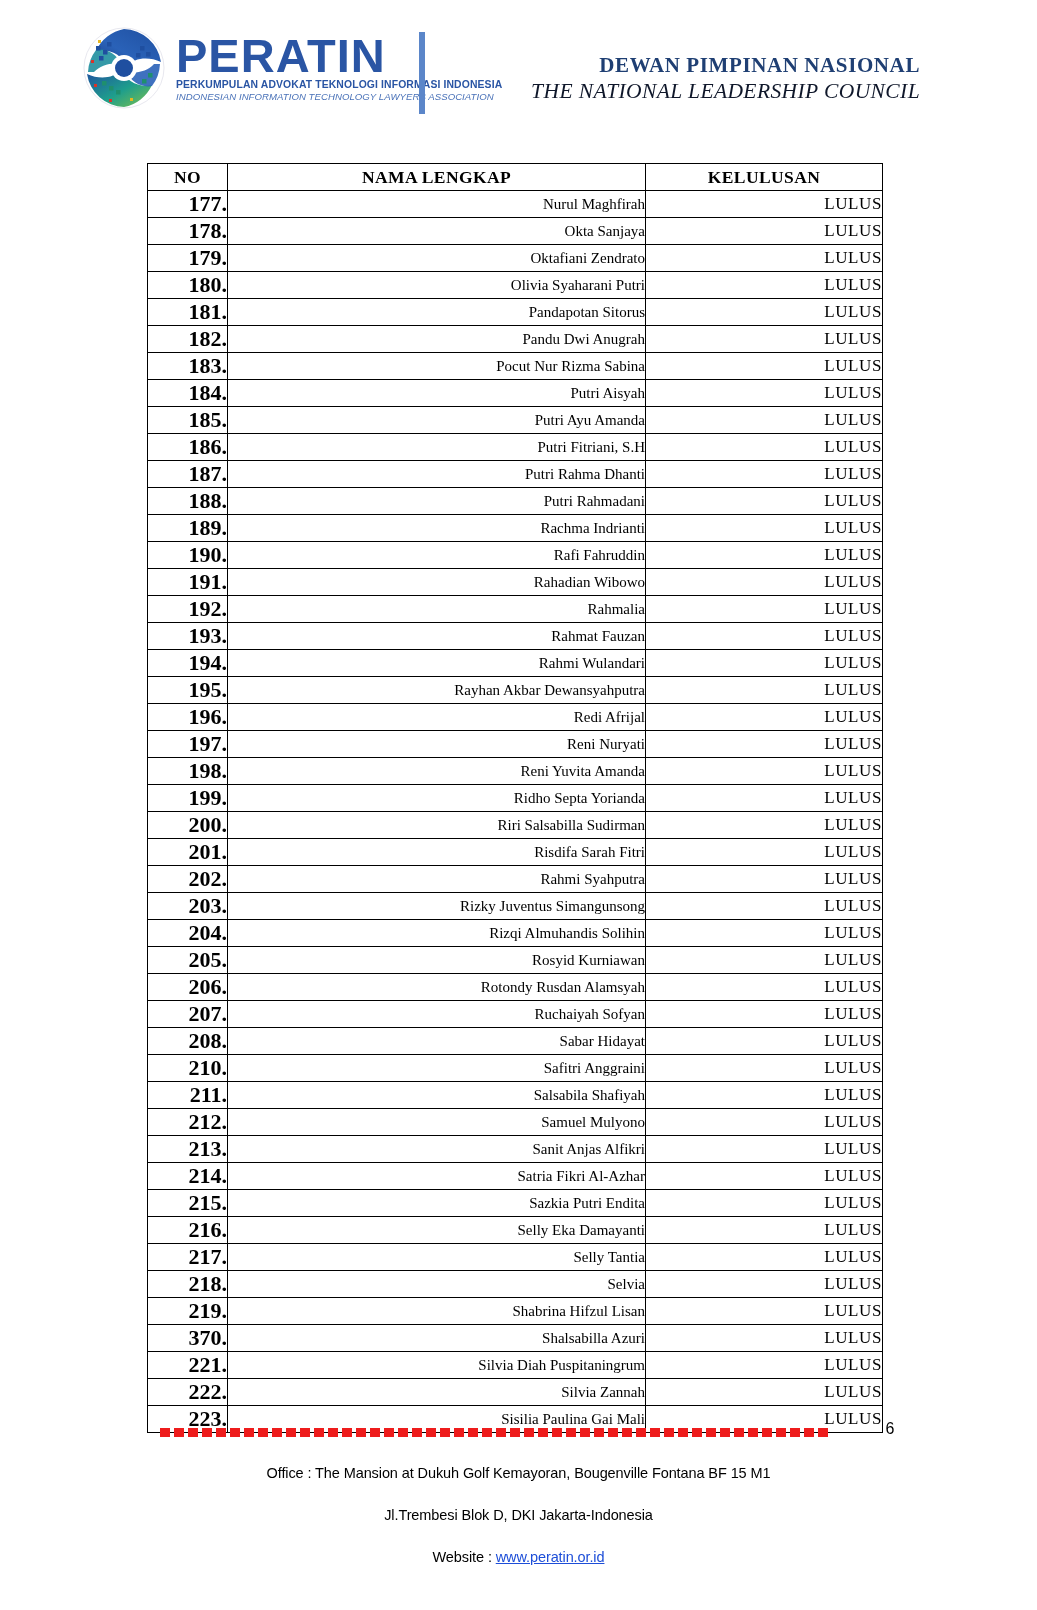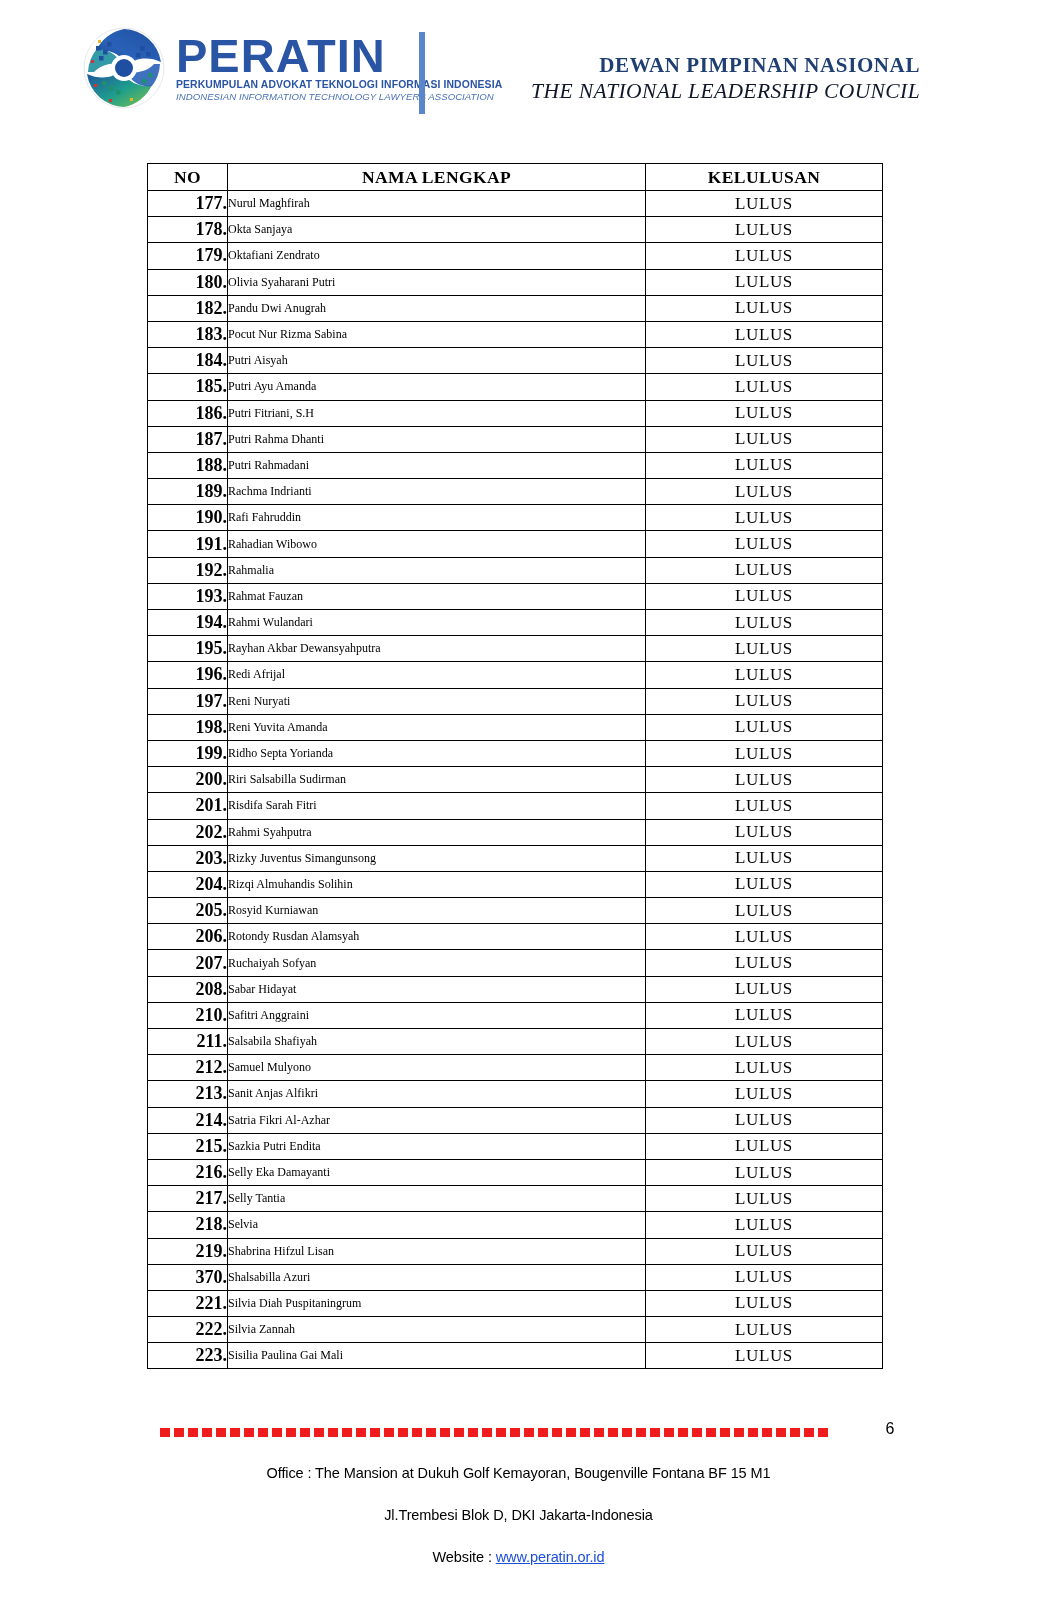--- a/index.html
+++ b/index.html
@@ -146,38 +146,38 @@
     font-size: 17.5px;
     text-align: center;
     height: 26px;
     letter-spacing: 0.4px;
     vertical-align: middle;
   }
 
   .cell-no {
     text-align: right;
     font-weight: bold;
-    font-size: 18px;
+    font-size: 22px;
     padding-right: 5px;
     height: 25.2px;
     vertical-align: middle;
     white-space: nowrap;
   }
 
   .cell-name {
-    text-align: left;
-    font-size: 12px;
+    text-align: right;
+    font-size: 15px;
     padding-left: 7px;
     height: 25.2px;
     vertical-align: middle;
     white-space: nowrap;
   }
 
   .cell-grad {
-    text-align: center;
+    text-align: right;
     font-size: 17px;
     height: 25.2px;
     vertical-align: middle;
     letter-spacing: 0.6px;
   }
 
   
   .page-footer {
     position: absolute;
     left: 0;
@@ -346,20 +346,25 @@
           <td class="cell-no">179.</td>
           <td class="cell-name">Oktafiani Zendrato</td>
           <td class="cell-grad">LULUS</td>
         </tr>
         <tr>
           <td class="cell-no">180.</td>
           <td class="cell-name">Olivia Syaharani Putri</td>
           <td class="cell-grad">LULUS</td>
         </tr>
         <tr>
+          <td class="cell-no">181.</td>
+          <td class="cell-name">Pandapotan Sitorus</td>
+          <td class="cell-grad">LULUS</td>
+        </tr>
+        <tr>
           <td class="cell-no">182.</td>
           <td class="cell-name">Pandu Dwi Anugrah</td>
           <td class="cell-grad">LULUS</td>
         </tr>
         <tr>
           <td class="cell-no">183.</td>
           <td class="cell-name">Pocut Nur Rizma Sabina</td>
           <td class="cell-grad">LULUS</td>
         </tr>
         <tr>

